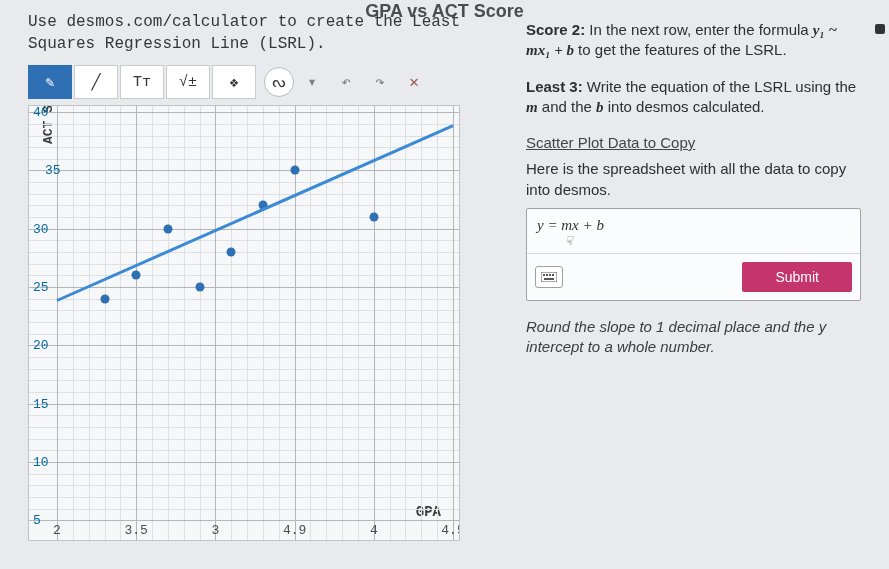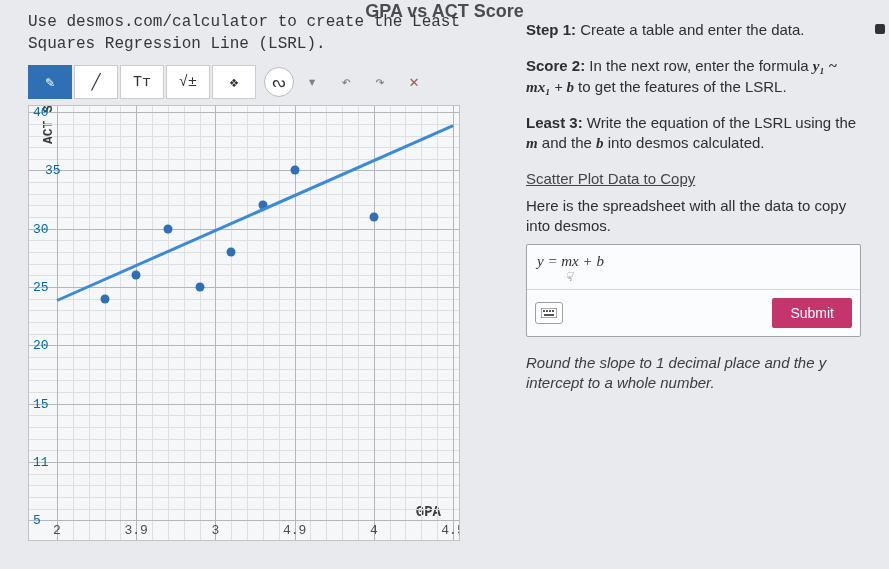--- a/index.html
+++ b/index.html
@@ -185,21 +185,21 @@
     border-radius: 3px;
     display: flex; align-items: center; justify-content: center;
     font-size: 12px;
     color: #555;
     background: #fff;
   }
   .submit-btn {
     background: #c4356b;
     color: #fff;
     border: none;
-    padding: 7px 18px;
+    padding: 7px 33px;
     font-size: 14px;
     border-radius: 2px;
     cursor: pointer;
   }
   .note {
     font-style: italic;
     font-size: 15px;
     margin-top: 16px;
     color: #3a3c3f;
     line-height: 1.35;
@@ -296,33 +296,33 @@
       <div class="sub-h" style="top: 75.9429px;"></div>
       <div class="sub-h" style="top: 64.2857px;"></div>
       <div class="sub-h" style="top: 52.6286px;"></div>
       <div class="sub-h" style="top: 40.9714px;"></div>
       <div class="sub-h" style="top: 29.3143px;"></div>
       <div class="sub-h" style="top: 17.6571px;"></div>
       <div class="sub-h" style="top: 6px;"></div>
       <div class="grid-line vline major" style="left: 28px;"></div>
       <div class="axis-label-x" style="left: 28px;">2</div>
       <div class="grid-line vline major" style="left: 107.2px;"></div>
-      <div class="axis-label-x" style="left: 107.2px;">3.9</div>
+      <div class="axis-label-x" style="left: 107.2px;">3.5</div>
       <div class="grid-line vline major" style="left: 186.4px;"></div>
       <div class="axis-label-x" style="left: 186.4px;">3</div>
       <div class="grid-line vline major" style="left: 265.6px;"></div>
       <div class="axis-label-x" style="left: 265.6px;">4.9</div>
       <div class="grid-line vline major" style="left: 344.8px;"></div>
       <div class="axis-label-x" style="left: 344.8px;">4</div>
       <div class="grid-line vline major" style="left: 424px;"></div>
       <div class="axis-label-x" style="left: 424px;">4.5</div>
       <div class="grid-line hline major" style="top: 414px;"></div>
       <div class="axis-label-y" style="top: 414px;">5</div>
       <div class="grid-line hline major" style="top: 355.714px;"></div>
-      <div class="axis-label-y" style="top: 355.714px;">11</div>
+      <div class="axis-label-y" style="top: 355.714px;">10</div>
       <div class="grid-line hline major" style="top: 297.429px;"></div>
       <div class="axis-label-y" style="top: 297.429px;">15</div>
       <div class="grid-line hline major" style="top: 239.143px;"></div>
       <div class="axis-label-y" style="top: 239.143px;">20</div>
       <div class="grid-line hline major" style="top: 180.857px;"></div>
       <div class="axis-label-y" style="top: 180.857px;">25</div>
       <div class="grid-line hline major" style="top: 122.571px;"></div>
       <div class="axis-label-y" style="top: 122.571px;">30</div>
       <div class="grid-line hline major" style="top: 64.2857px;"></div>
       <div class="axis-label-y" style="top: 64.2857px; margin-left: 12px;">35</div>
@@ -335,23 +335,20 @@
       <div class="pt" style="left: 202.24px; top: 145.886px;"></div>
       <div class="pt" style="left: 233.92px; top: 99.2571px;"></div>
       <div class="pt" style="left: 265.6px; top: 64.2857px;"></div>
       <div class="pt" style="left: 344.8px; top: 110.914px;"></div>
       <div class="lsrl" style="left: 28px; top: 192.514px; width: 432.887px; transform: rotate(-23.8243deg);"></div>
     </div>
 </div>
 
 <div class="right-col">
   <div class="step">
-    <b>Step 1:</b><span> Create a table and enter the data.</span>
-  </div>
-  <div class="step">
     <b>Score 2:</b><span> In the next row, enter the formula </span><span class="formula" style="font-weight:600">y₁ ~ mx₁ + b</span><span> to get the features of the LSRL.</span>
   </div>
   <div class="step">
     <b>Least 3:</b><span> Write the equation of the LSRL using the </span><span class="formula" style="font-weight:600">m</span><span> and the </span><span class="formula" style="font-weight:600">b</span><span> into desmos calculated.</span>
   </div>
 
   <div class="step" style="margin-bottom:6px">
     <span class="link">Scatter Plot Data to Copy</span>
   </div>
   <div class="step" style="margin-bottom:4px">Here is the spreadsheet with all the data to copy into desmos.</div>

